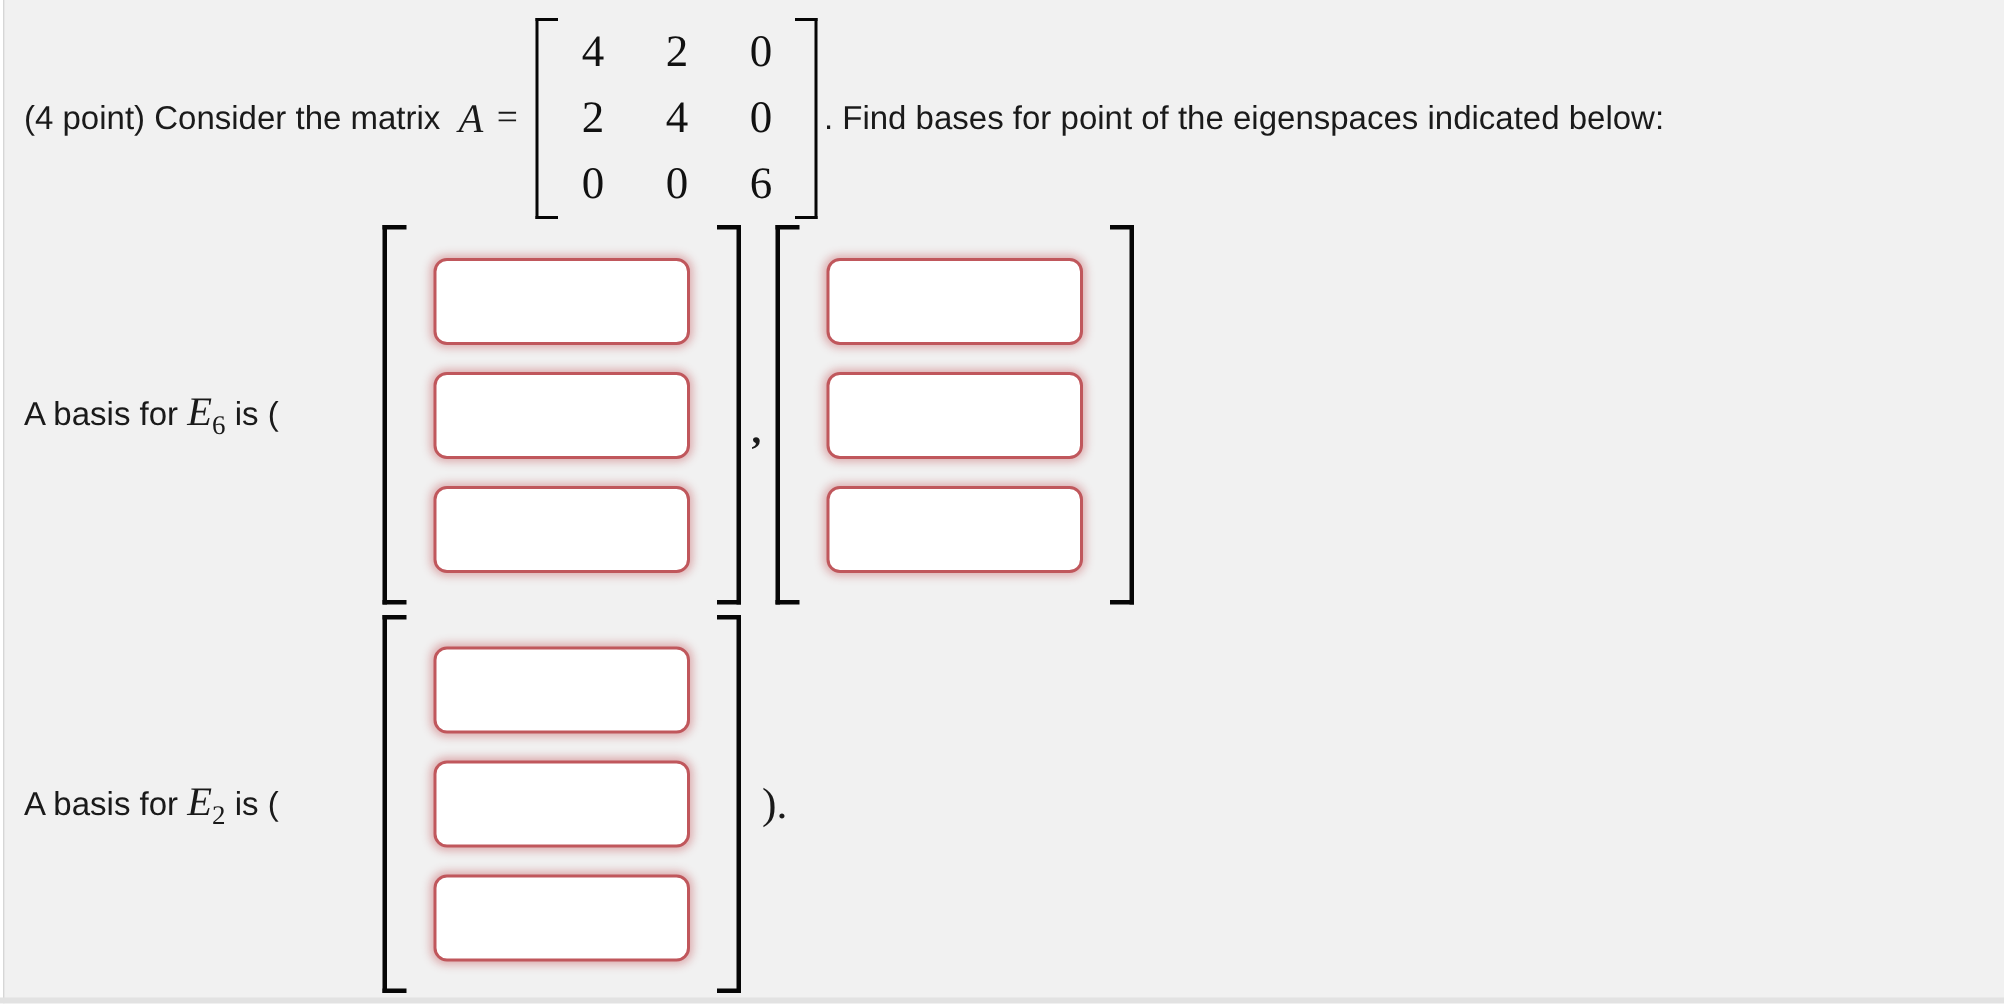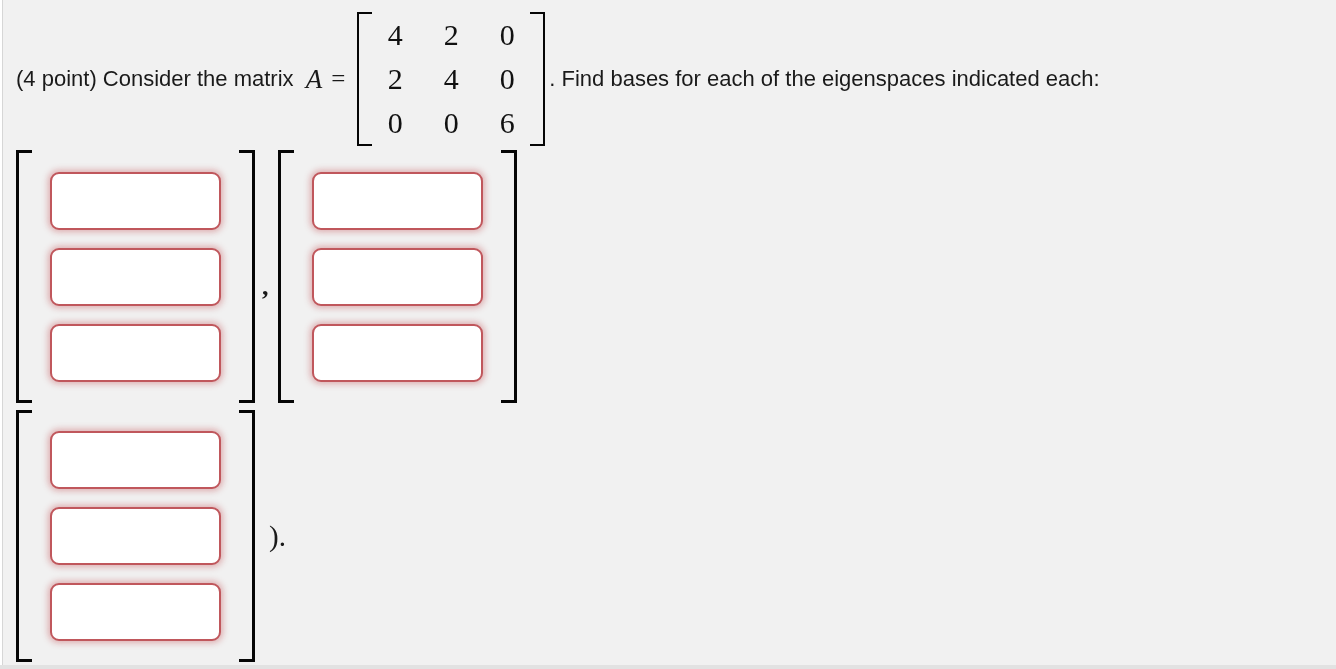--- a/index.html
+++ b/index.html
@@ -137,24 +137,25 @@
         <span>2</span>
         <span>4</span>
         <span>0</span>
         <span>0</span>
         <span>0</span>
         <span>6</span>
       </span>
       <span class="vbr thin right"></span>
     </span>
 
-    <span class="txt">. Find bases for each of the eigenspaces indicated each:</span>
+    <span class="txt">. Find bases for point of the eigenspaces indicated below:</span>
   </div>
 
   <div class="row basis-e6">
+    <span class="basis-label"><span>A basis for </span><span class="evar">E</span><span class="esub">6</span><span> is (</span></span>
 
     <span class="vector">
       <span class="vbr left"></span>
       <span class="vec-col">
         <input type="text" class="ans-input" value="" style="">
         <input type="text" class="ans-input" value="" style="">
         <input type="text" class="ans-input" value="" style="">
       </span>
       <span class="vbr right"></span>
     </span>
@@ -166,20 +167,21 @@
       <span class="vec-col">
         <input type="text" class="ans-input" value="" style="">
         <input type="text" class="ans-input" value="" style="">
         <input type="text" class="ans-input" value="" style="">
       </span>
       <span class="vbr right"></span>
     </span>
   </div>
 
   <div class="row basis-e2">
+    <span class="basis-label"><span>A basis for </span><span class="evar">E</span><span class="esub">2</span><span> is (</span></span>
 
     <span class="vector">
       <span class="vbr left"></span>
       <span class="vec-col">
         <input type="text" class="ans-input" value="" style="">
         <input type="text" class="ans-input" value="" style="">
         <input type="text" class="ans-input" value="" style="">
       </span>
       <span class="vbr right"></span>
     </span>

